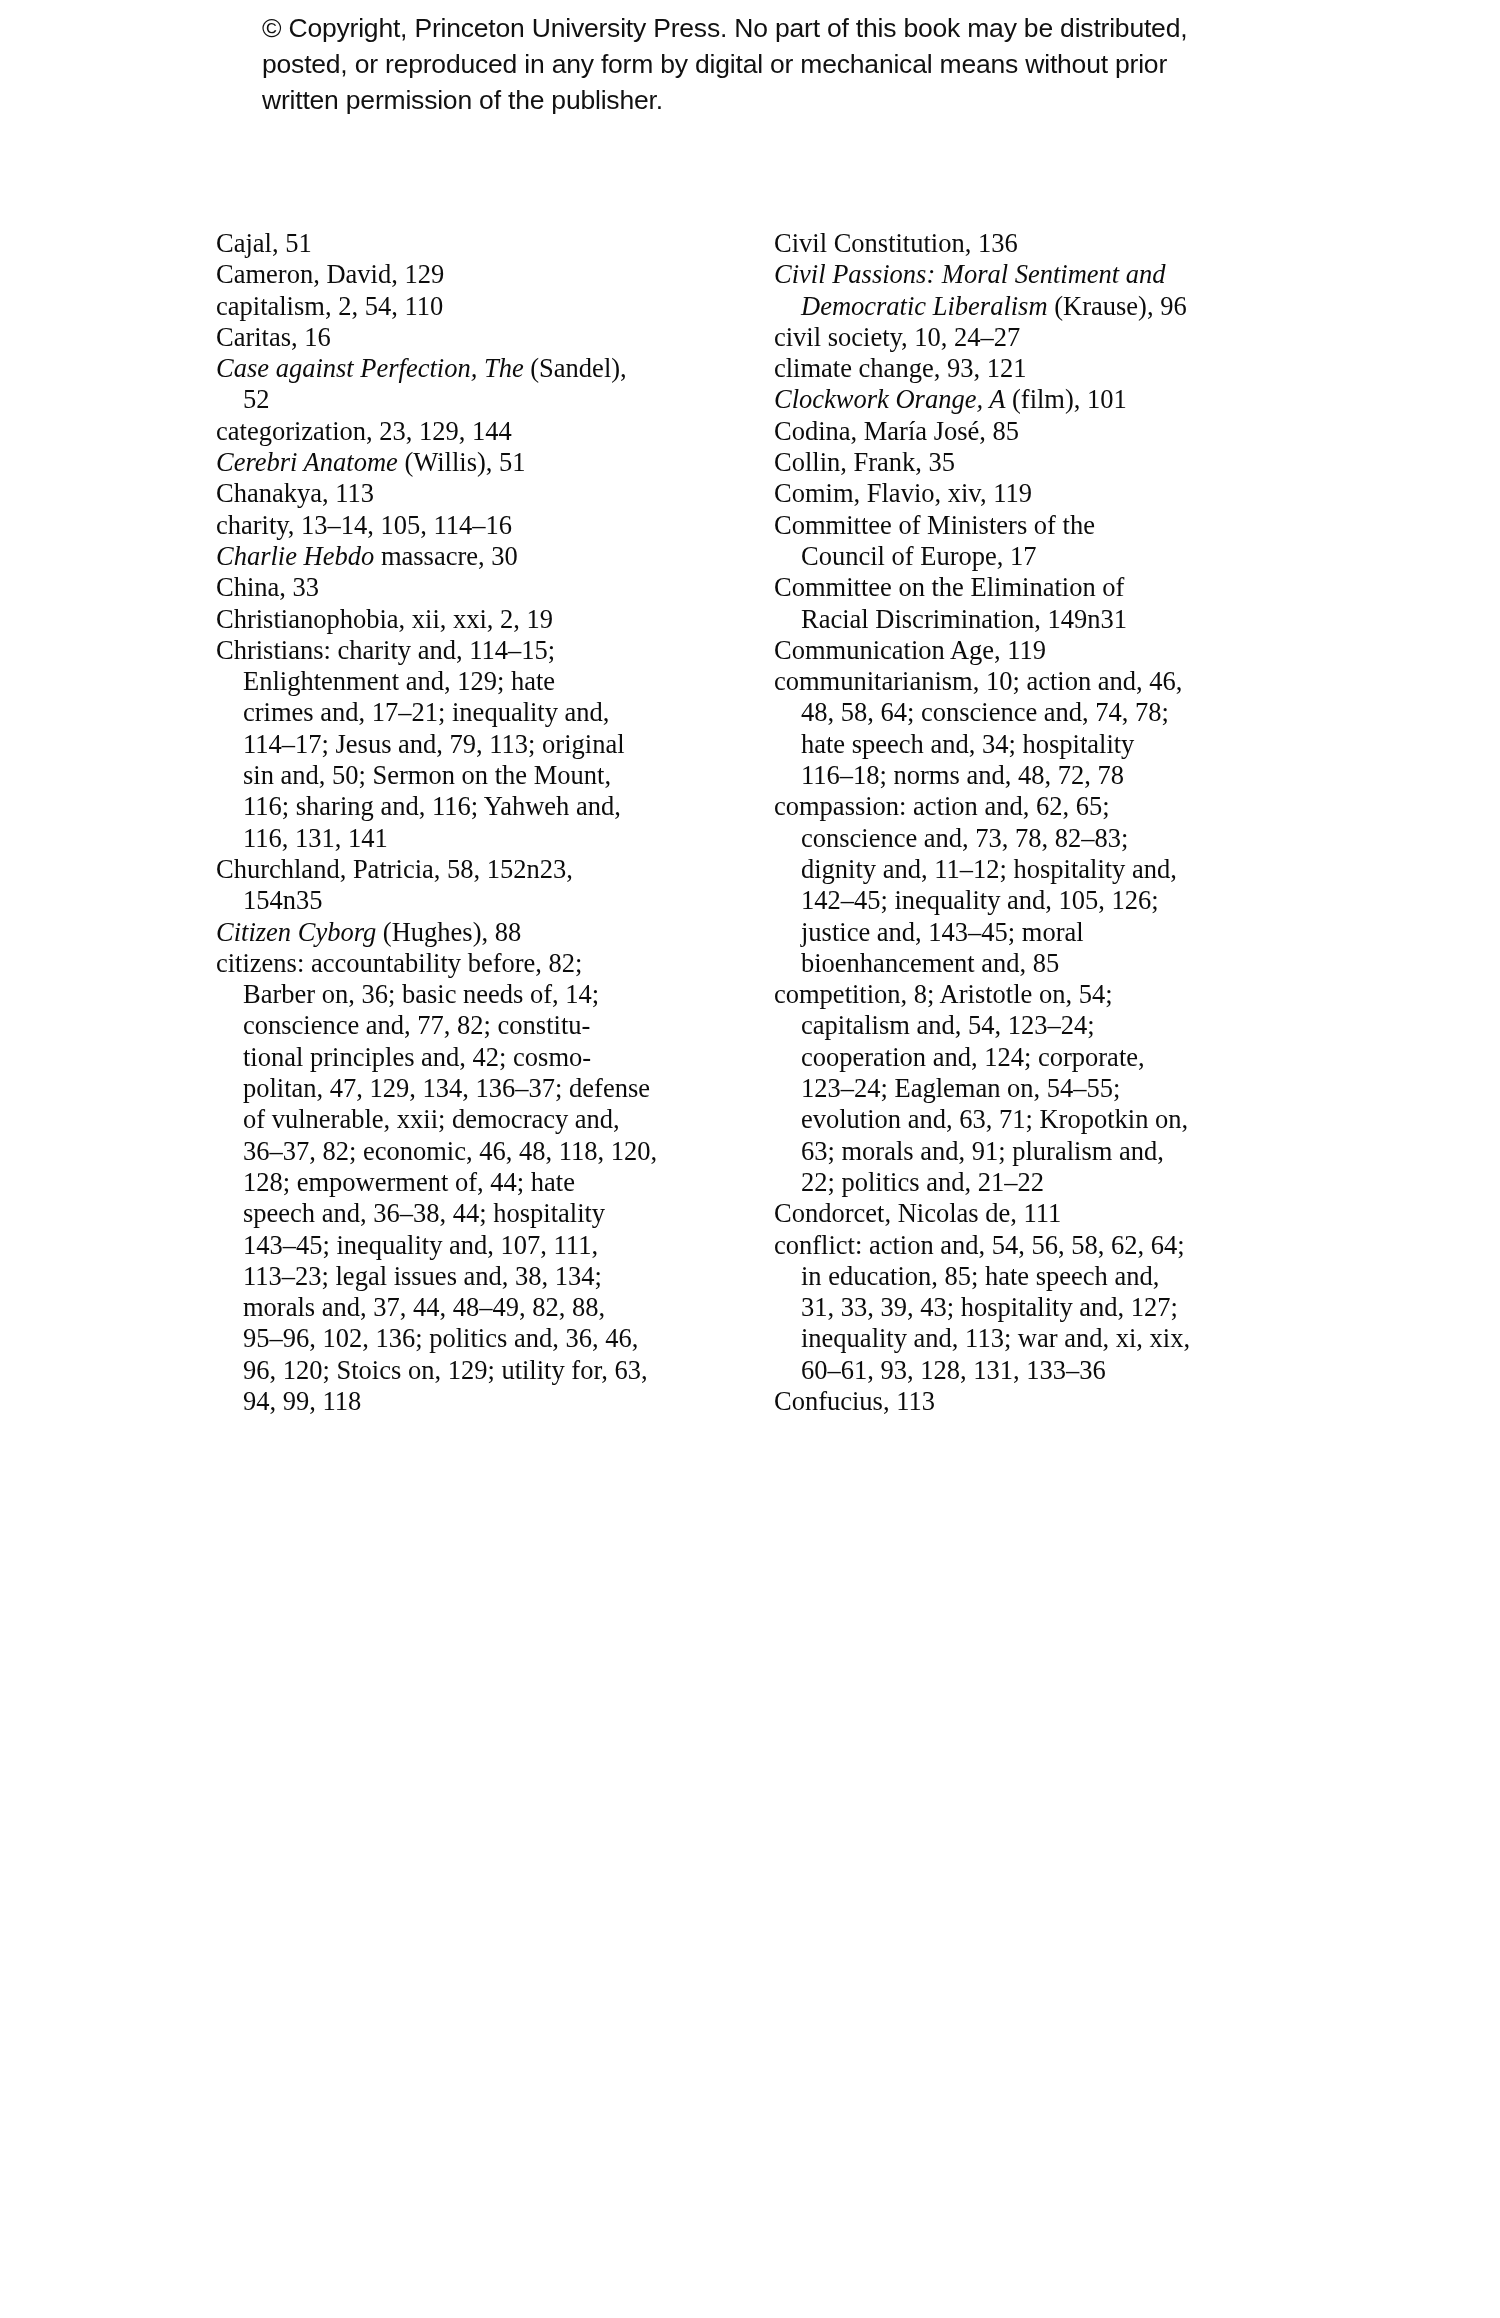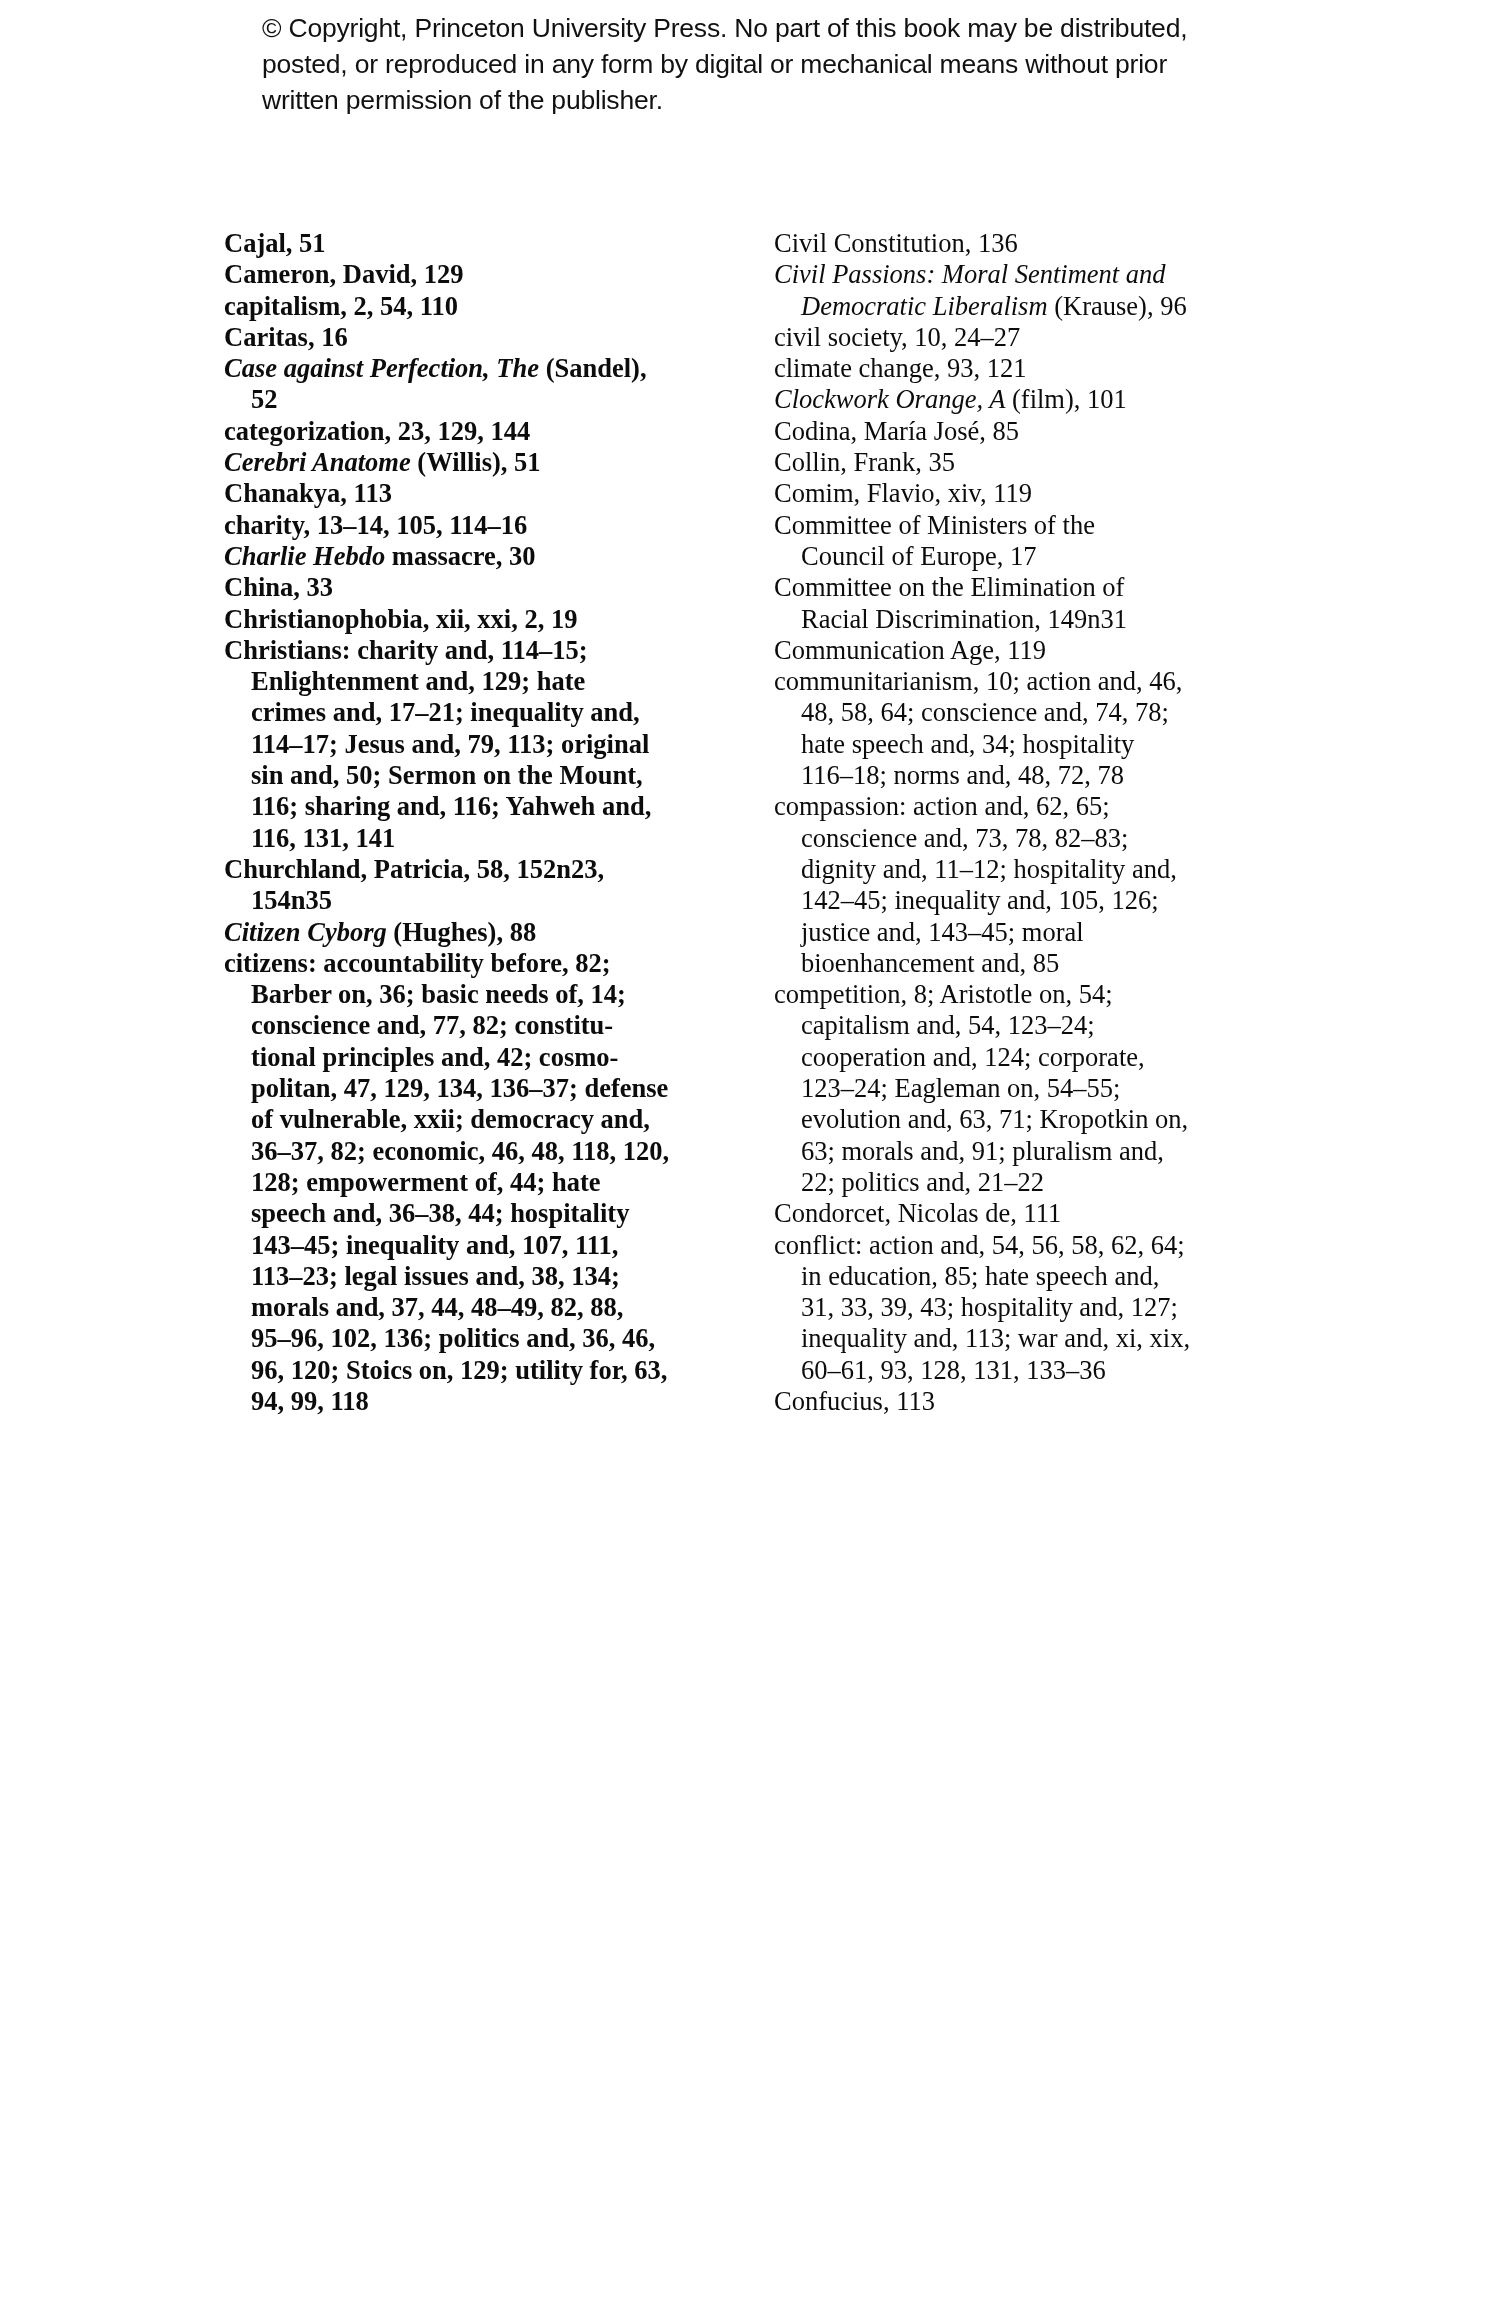--- a/index.html
+++ b/index.html
@@ -58,21 +58,21 @@
     position: absolute;
     left: 0;
     top: 228px;
     width: 1500px;
     height: 1850px;
   }
   .col {
     position: absolute;
     top: 0;
   }
-  .col-left  { left: 224px; width: 490px; font-weight: bold; }
+  .col-left  { left: 216px; width: 490px; }
   .col-right { left: 774px; width: 520px; }
 
   .entry {
     font-size: 26.5px;
     line-height: 31.3px;
     color: #0c0c0c;
     margin: 0;
   }
   .entry .ln {
     display: block;

